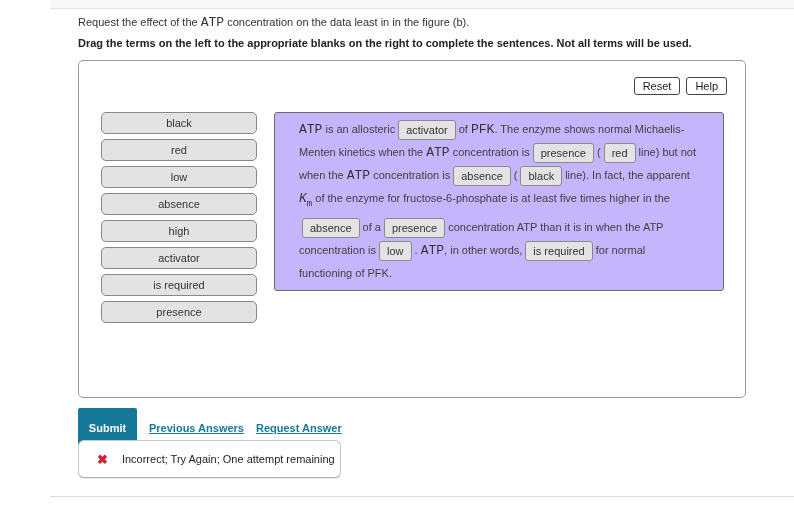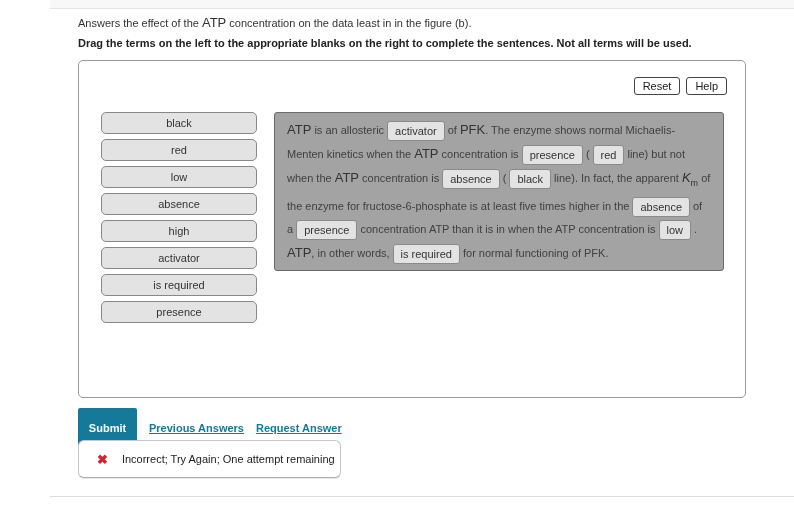--- a/index.html
+++ b/index.html
@@ -10,41 +10,41 @@
   .top-strip { position:absolute; left:50px; top:0; width:744px; height:9px;
     background:#f8f8f8; border-bottom:1px solid #e4e4e4; }
   .bottom-line { position:absolute; left:50px; top:496px; width:744px; height:0;
     border-top:1px solid #dddddd; }
 
   .question-line { position:absolute; left:78px; top:15px; width:660px;
     font-size:11px; color:#333; }
   .instructions { position:absolute; left:78px; top:37px; width:680px;
     font-size:11px; font-weight:bold; color:#222; }
 
-  .math { font-family:Liberation Sans, sans-serif; font-size:13px; color:#333; }
+  .math { font-family:Liberation Mono, monospace; font-size:13px; color:#333; }
   .math sub { font-size:9px; }
   .math .it { font-style:italic; }
 
   .main-panel { position:absolute; left:78px; top:60px; width:668px; height:338px;
     background:#fff; border:1px solid #9a9a9a; border-radius:5px; }
 
   .panel-toolbar { position:absolute; top:16px; right:18px; display:flex; gap:6px; }
   .tool-btn { background:#ffffff; border:1px solid #41464c; border-radius:3px;
     font-family:"Liberation Sans", sans-serif; font-size:11px; color:#1c1c1c;
     padding:2px 8px; height:18px; line-height:12px; cursor:pointer; }
 
   .terms-col { position:absolute; left:22px; top:51px; width:156px;
     display:flex; flex-direction:column; gap:5px; }
   .term-chip { height:22px; background:#e3e3e3; border:1px solid #888888;
     border-radius:5px; display:flex; align-items:center; justify-content:center;
     font-size:11px; color:#333; cursor:grab; }
 
   .para-box { position:absolute; left:195px; top:51px; width:450px;
-    background:#a3a3a3; border:1px solid #6b6b6b; border-radius:3px;
-    padding:5px 12px; font-size:11px; color:#404040; line-height:23px; }
+    background:#c4b5fd; border:1px solid #6b6b6b; border-radius:3px;
+    padding:5px 24px; font-size:11px; color:#404040; line-height:23px; }
   .blank-chip { display:inline-block; padding:0 7px; margin:0 3px;
     background:#e3e3e3; border:1px solid #8a8a8a; border-radius:3px;
     line-height:18px; height:20px; font-size:11px; color:#333;
     vertical-align:middle; cursor:pointer; }
 
   .footer-row { position:absolute; left:78px; top:408px; display:flex;
     align-items:center; }
   .submit-btn { width:59px; height:39px; background:var(--accent,#15799a);
     color:#ffffff; font-family:"Liberation Sans", sans-serif; font-weight:bold;
     font-size:11px; border:none; border-radius:2px; cursor:pointer; }
@@ -57,21 +57,21 @@
     display:flex; align-items:center; padding-left:18px; }
   .alert-x { color:var(--error,#d2232e); font-size:13px; font-weight:bold;
     margin-right:14px; }
   .alert-text { font-size:11px; color:#222; }
 </style>
 </head>
 <body>
 
 <div class="top-strip"></div>
 
-<div class="question-line" id="question-line"><span>Answers the effect of the </span><span class="math">ATP</span><span> concentration on the data least in in the figure (b).</span></div>
+<div class="question-line" id="question-line"><span>Request the effect of the </span><span class="math">ATP</span><span> concentration on the data least in in the figure (b).</span></div>
 
 <div class="instructions">Drag the terms on the left to the appropriate blanks on the right to complete the sentences. Not all terms will be used.</div>
 
 <div class="main-panel">
   <div class="panel-toolbar">
     <button class="tool-btn">Reset</button>
     <button class="tool-btn">Help</button>
   </div>
 
   <div class="terms-col" id="terms-col">

